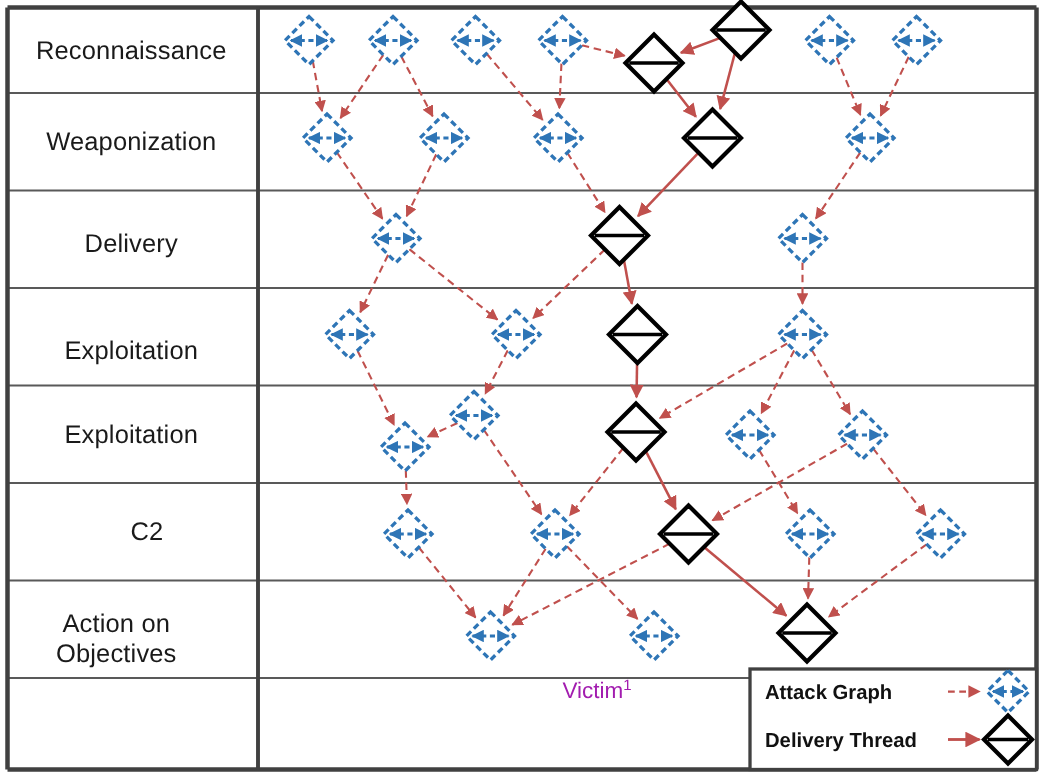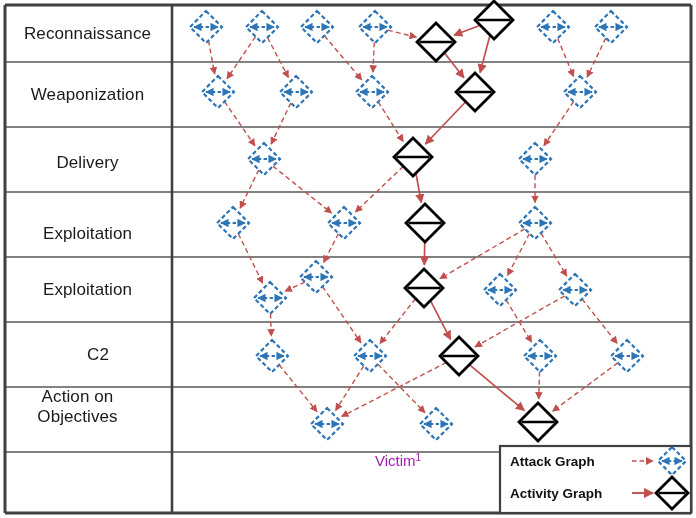--- a/index.html
+++ b/index.html
@@ -255,24 +255,24 @@
         </g>
       </g>
   </svg>
 
   <div class="row-label" style="left:3px;top:5px;width:169px;height:57px;">Reconnaissance</div>
   <div class="row-label" style="left:3px;top:62px;width:169px;height:65px;">Weaponization</div>
   <div class="row-label" style="left:3px;top:127px;width:169px;height:71px;">Delivery</div>
   <div class="row-label" style="left:3px;top:192px;width:169px;height:84px;">Exploitation</div>
   <div class="row-label" style="left:3px;top:257px;width:169px;height:65px;">Exploitation</div>
   <div class="row-label" style="left:3px;top:322px;width:190px;height:65px;">C2</div>
-  <div class="row-label" style="left:3px;top:374px;width:149px;height:65px;white-space:pre-line;border-radius:22px;">Action on
+  <div class="row-label" style="left:3px;top:393px;width:149px;height:65px;white-space:pre-line;border-radius:22px;">Action on
 Objectives</div>
 
   <div class="victim-label" style="left:300px;top:452px;width:196px;height:61px;">
     <span>Victim</span>
       <sub>1</sub>
   </div>
 
   <div class="legend-text" style="left:510px;top:449px;height:24px;">Attack Graph</div>
-  <div class="legend-text" style="left:510px;top:481px;height:24px;">Activity Graph</div>
+  <div class="legend-text" style="left:510px;top:481px;height:24px;">Delivery Thread</div>
 
 </div>
 
 </body></html>

